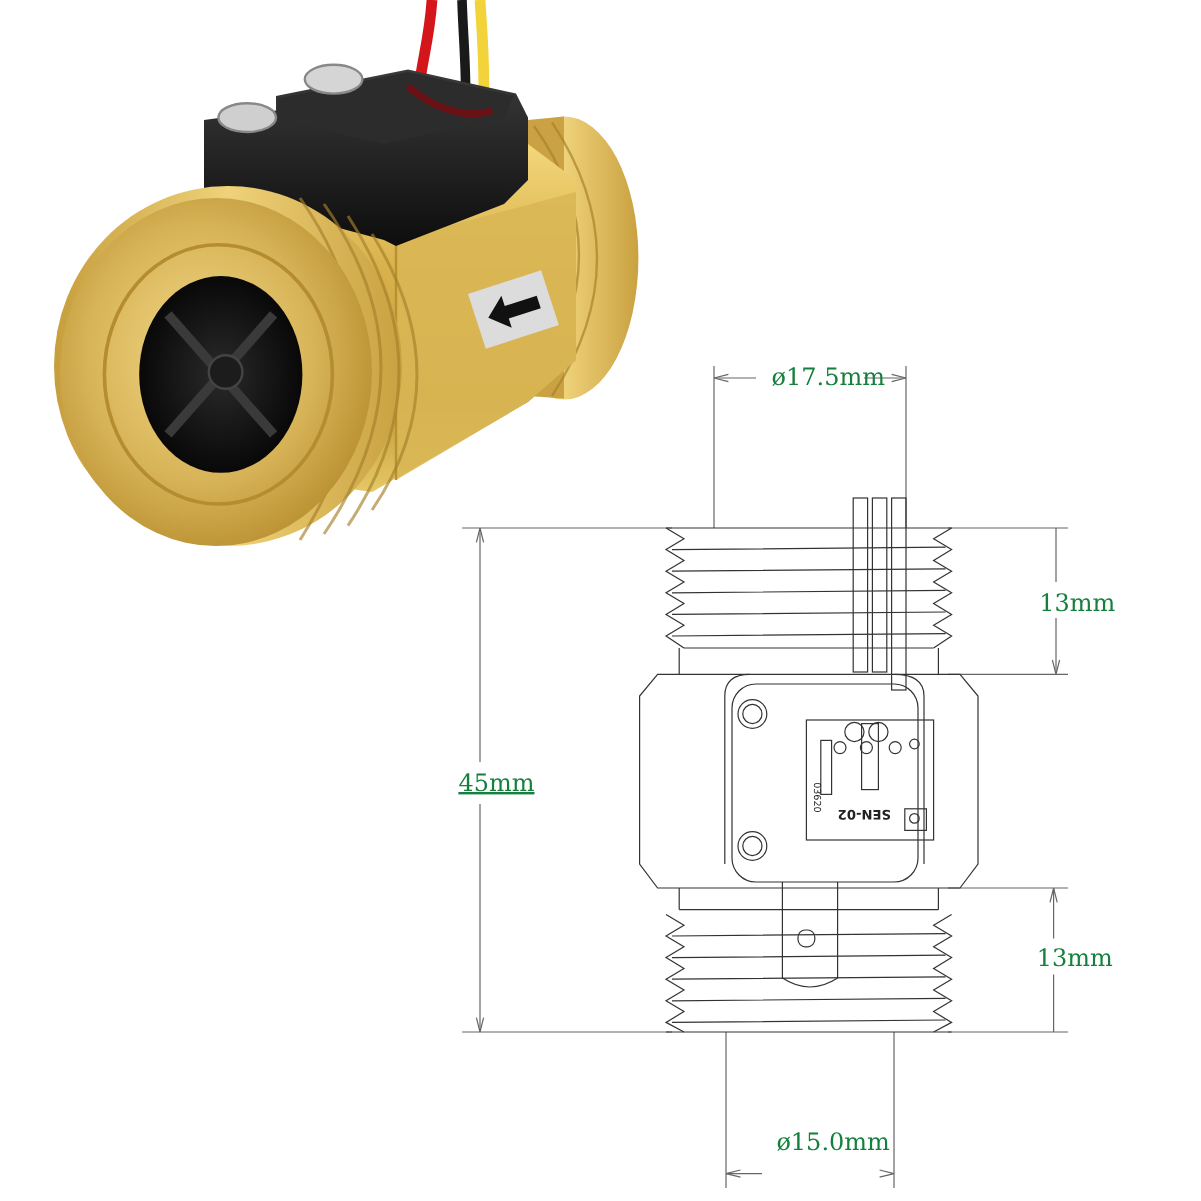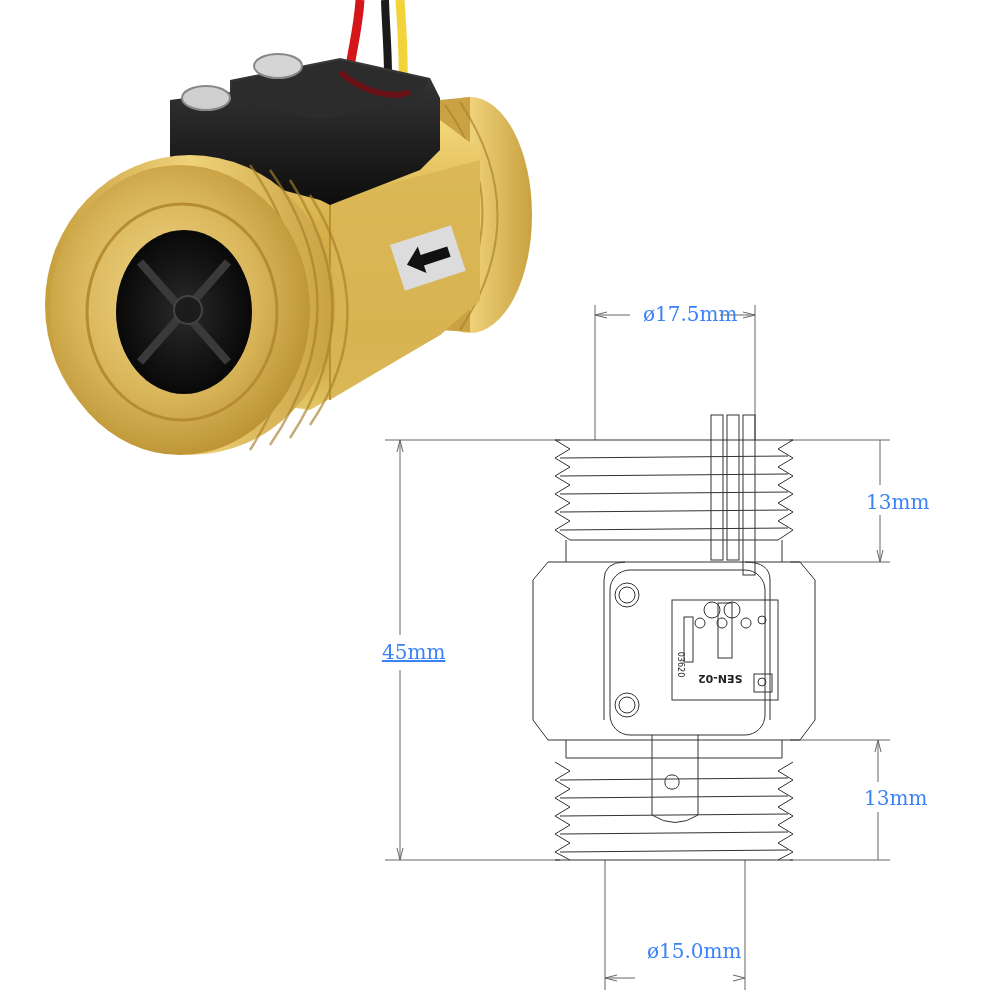--- a/index.html
+++ b/index.html
@@ -1,19 +1,19 @@
 <!DOCTYPE html>
 <html><head>
 <meta charset="utf-8">
 <style>
   html, body { margin: 0; padding: 0; background: #ffffff; }
   body { width: 1001px; height: 1001px; position: relative; overflow: hidden; font-family: "DejaVu Sans", sans-serif; }
   .photo { position: absolute; left: 0; top: 0; width: 560px; height: 480px; }
   .drawing { position: absolute; left: 360px; top: 290px; width: 641px; height: 711px; }
-  .dim-label { position: absolute; font-family: "DejaVu Serif", serif; color: #3b82f6; font-size: 20px; letter-spacing: 0px; white-space: nowrap; }
+  .dim-label { position: absolute; font-family: "DejaVu Serif", serif; color: #15803d; font-size: 20px; letter-spacing: 0px; white-space: nowrap; }
 </style>
 </head>
 <body>
 
 <svg class="photo" viewBox="0 0 560 480" xmlns="http://www.w3.org/2000/svg">
   <defs>
     <linearGradient id="brassV" x1="0" y1="0" x2="0" y2="1">
       <stop offset="0" stop-color="#f3d779"></stop>
       <stop offset="0.35" stop-color="#d9b24d"></stop>
       <stop offset="0.75" stop-color="#c39a38"></stop>

